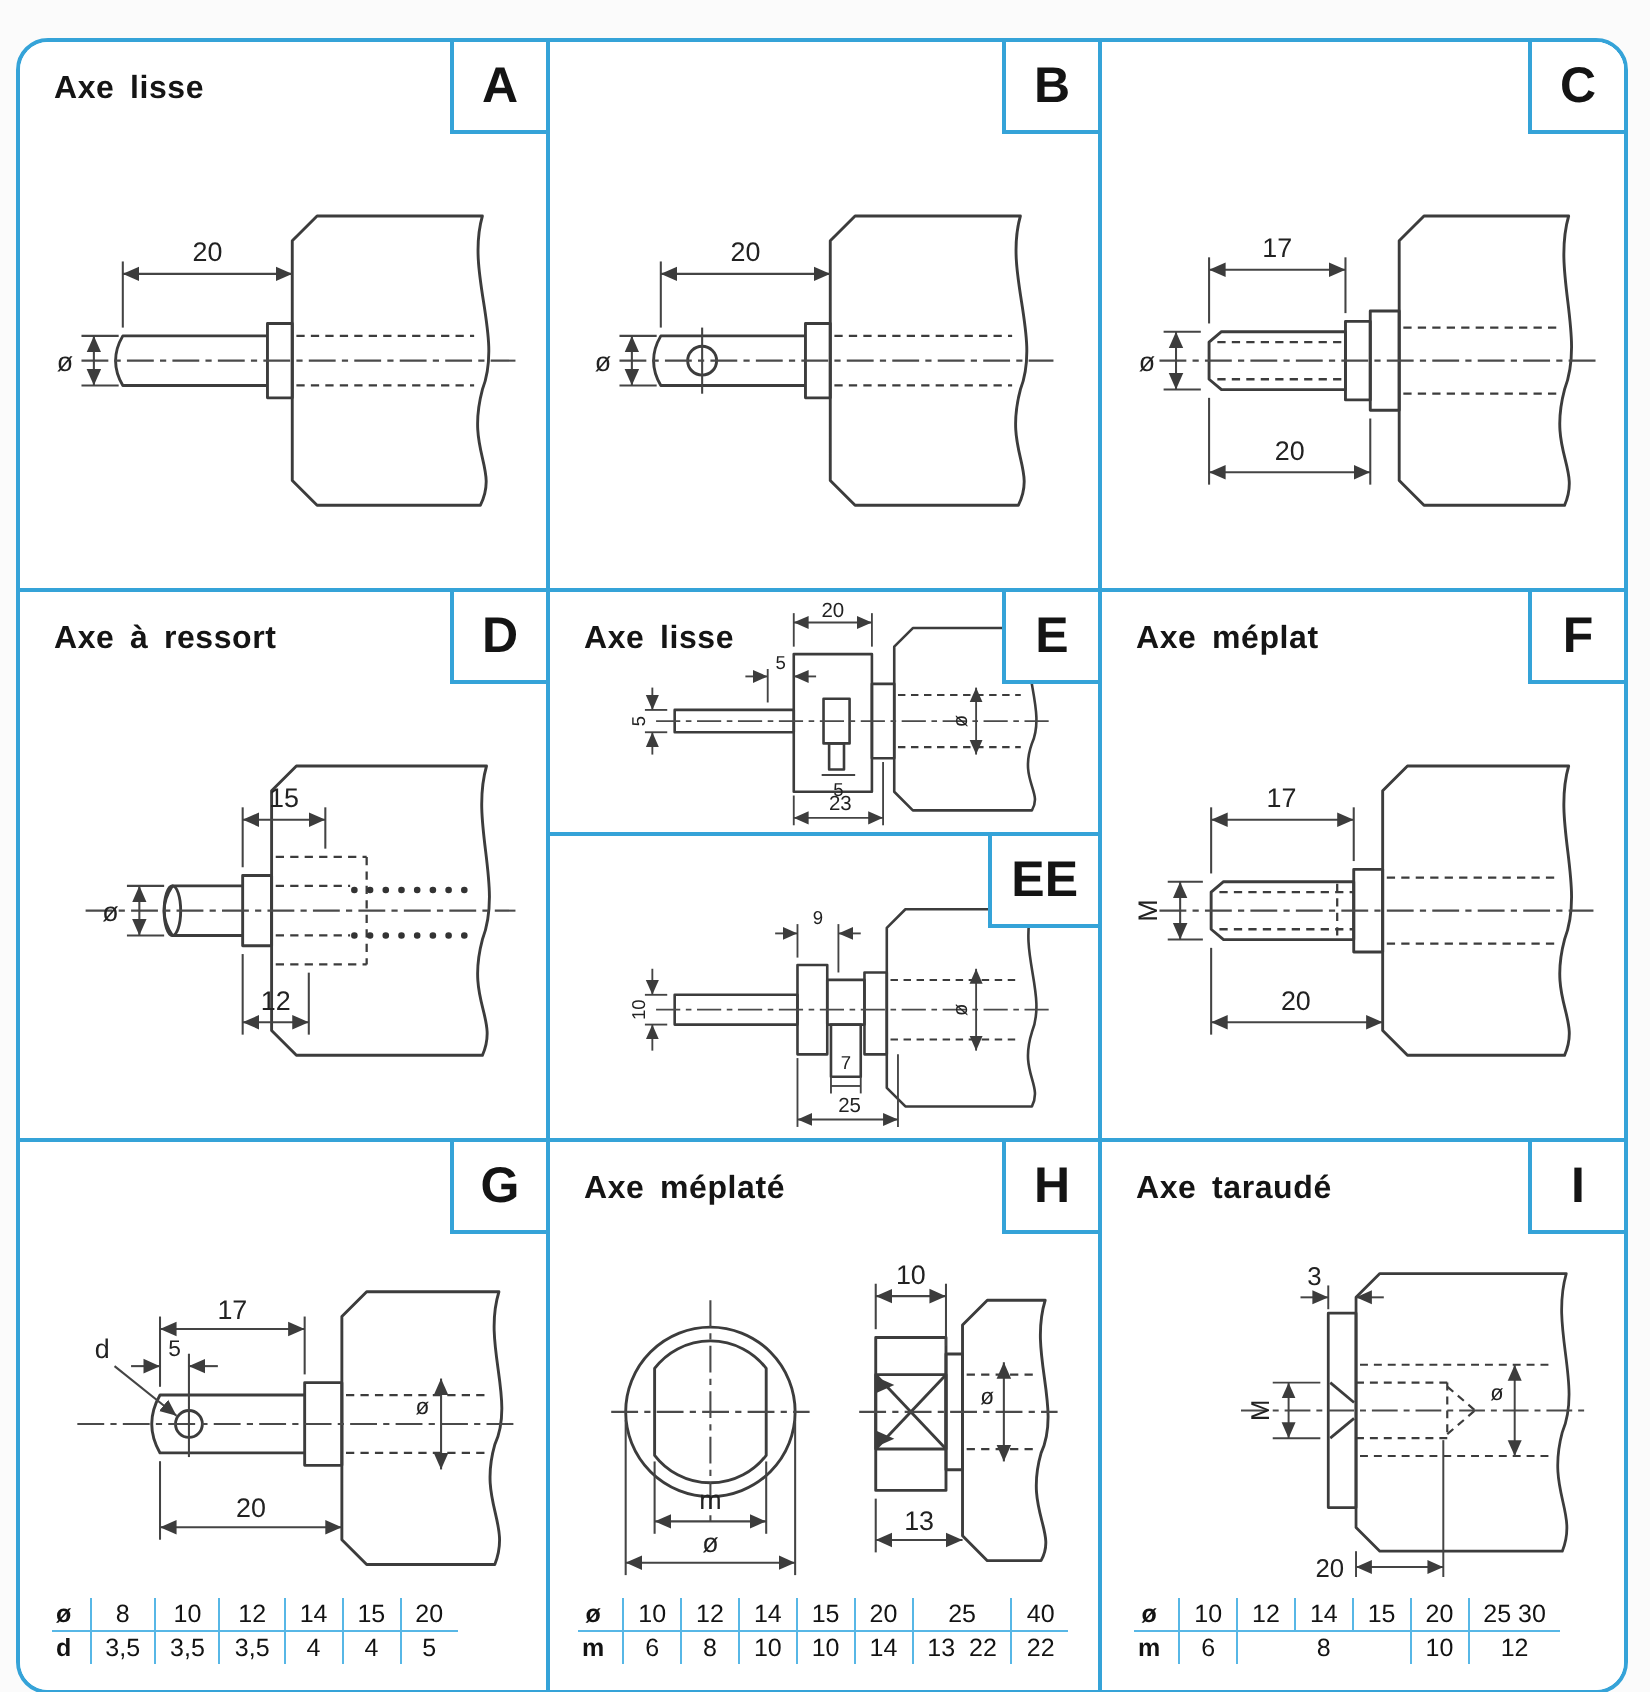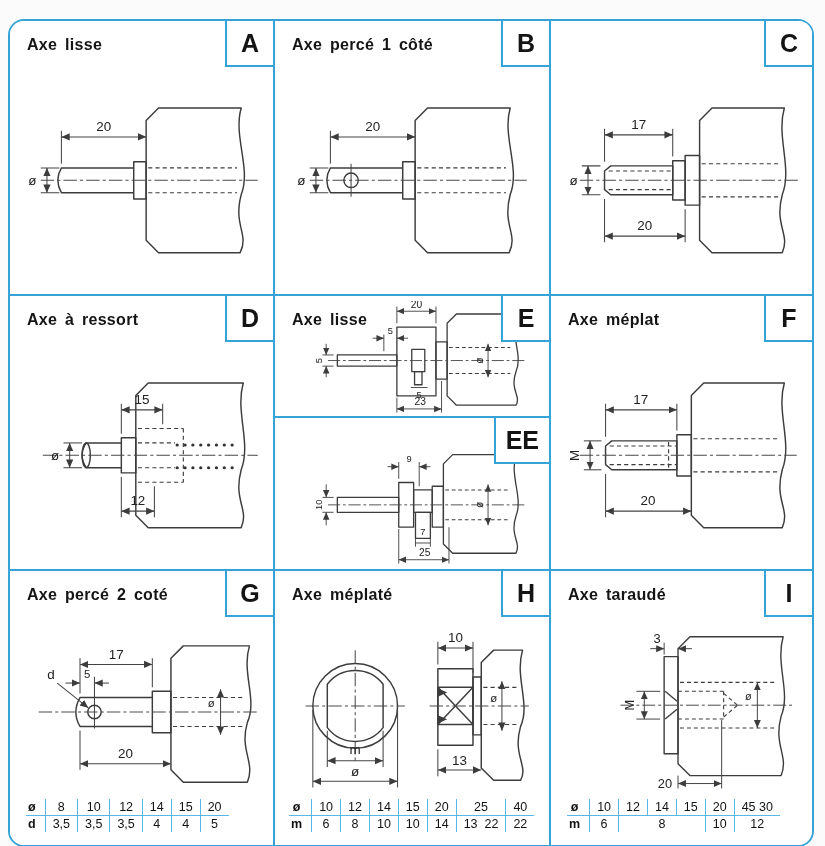--- a/index.html
+++ b/index.html
@@ -74,21 +74,20 @@
       <line class="dim" x1="42" y1="58" x2="124" y2="58" marker-start="url(#ar)" marker-end="url(#ar)"></line>
       <line class="dim" x1="40" y1="88" x2="22" y2="88"></line>
       <line class="dim" x1="40" y1="112" x2="22" y2="112"></line>
       <line class="dim" x1="28" y1="88" x2="28" y2="112" marker-start="url(#ar)" marker-end="url(#ar)"></line>
       <text class="dt" x="83" y="52" text-anchor="middle">20</text>
       <text class="dt" x="14" y="105" text-anchor="middle">ø</text>
     </svg>
   </div>
 
   <div class="cell">
-    <div class="cell-title">Axe percé 1 côté</div>
     <div class="lb">B</div>
     <svg class="dwg" style="left:12px;top:56px;width:248px" viewBox="0 0 240 200">
       <path class="out" d="M112,88 L42,88 Q35,100 42,112 L112,112"></path>
       <circle class="out" cx="62" cy="100" r="7"></circle>
       <line class="dim" x1="62" y1="84" x2="62" y2="116"></line>
       <rect class="out" x="112" y="82" width="12" height="36"></rect>
       <path class="out" d="M124,42 L136,30 L216,30 C208,58 226,88 216,114 C208,144 224,152 215,170 L136,170 L124,158 Z"></path>
       <line class="dash" x1="126" y1="88" x2="212" y2="88"></line>
       <line class="dash" x1="126" y1="112" x2="212" y2="112"></line>
       <line class="cl" x1="22" y1="100" x2="232" y2="100"></line>
@@ -254,21 +253,20 @@
       <line class="dim" x1="43" y1="86" x2="26" y2="86"></line>
       <line class="dim" x1="43" y1="114" x2="26" y2="114"></line>
       <line class="dim" x1="32" y1="86" x2="32" y2="114" marker-start="url(#ar)" marker-end="url(#ar)"></line>
       <text class="dt" x="81" y="50" text-anchor="middle">17</text>
       <text class="dt" x="88" y="148" text-anchor="middle">20</text>
       <text class="dt" x="17" y="104" text-anchor="middle" transform="rotate(-90 17 100)">M</text>
     </svg>
   </div>
 
   <div class="cell">
-    <div class="cell-title">Axe percé 2 coté</div>
     <div class="lb">G</div>
     <svg class="dwg" style="left:8px;top:48px;width:248px" viewBox="0 0 240 175">
       <path class="out" d="M130,76 L60,76 Q52,90 60,104 L130,104"></path>
       <circle class="out" cx="74" cy="90" r="6.5"></circle>
       <rect class="out" x="130" y="70" width="18" height="40"></rect>
       <path class="out" d="M148,38 L160,26 L224,26 C216,52 232,78 222,100 C214,128 230,138 222,158 L160,158 L148,146 Z"></path>
       <line class="dash" x1="150" y1="76" x2="218" y2="76"></line>
       <line class="dash" x1="150" y1="104" x2="218" y2="104"></line>
       <line class="cl" x1="20" y1="90" x2="234" y2="90"></line>
       <line class="dim" x1="74" y1="56" x2="74" y2="106"></line>
@@ -412,21 +410,21 @@
     <div class="spec-table">
       <table>
         <tbody>
               <tr>
           <th>ø</th>
           <td class="bl">10</td>
           <td class="bl">12</td>
           <td class="bl">14</td>
           <td class="bl">15</td>
           <td class="bl">20</td>
-          <td class="bl">45 30</td>
+          <td class="bl">25 30</td>
         </tr>
         <tr>
           <th>m</th>
           <td class="bl">6</td>
           <td class="bl" colspan="3">8</td>
           <td class="bl">10</td>
           <td class="bl">12</td>
         </tr>
       </tbody>
           </table>

